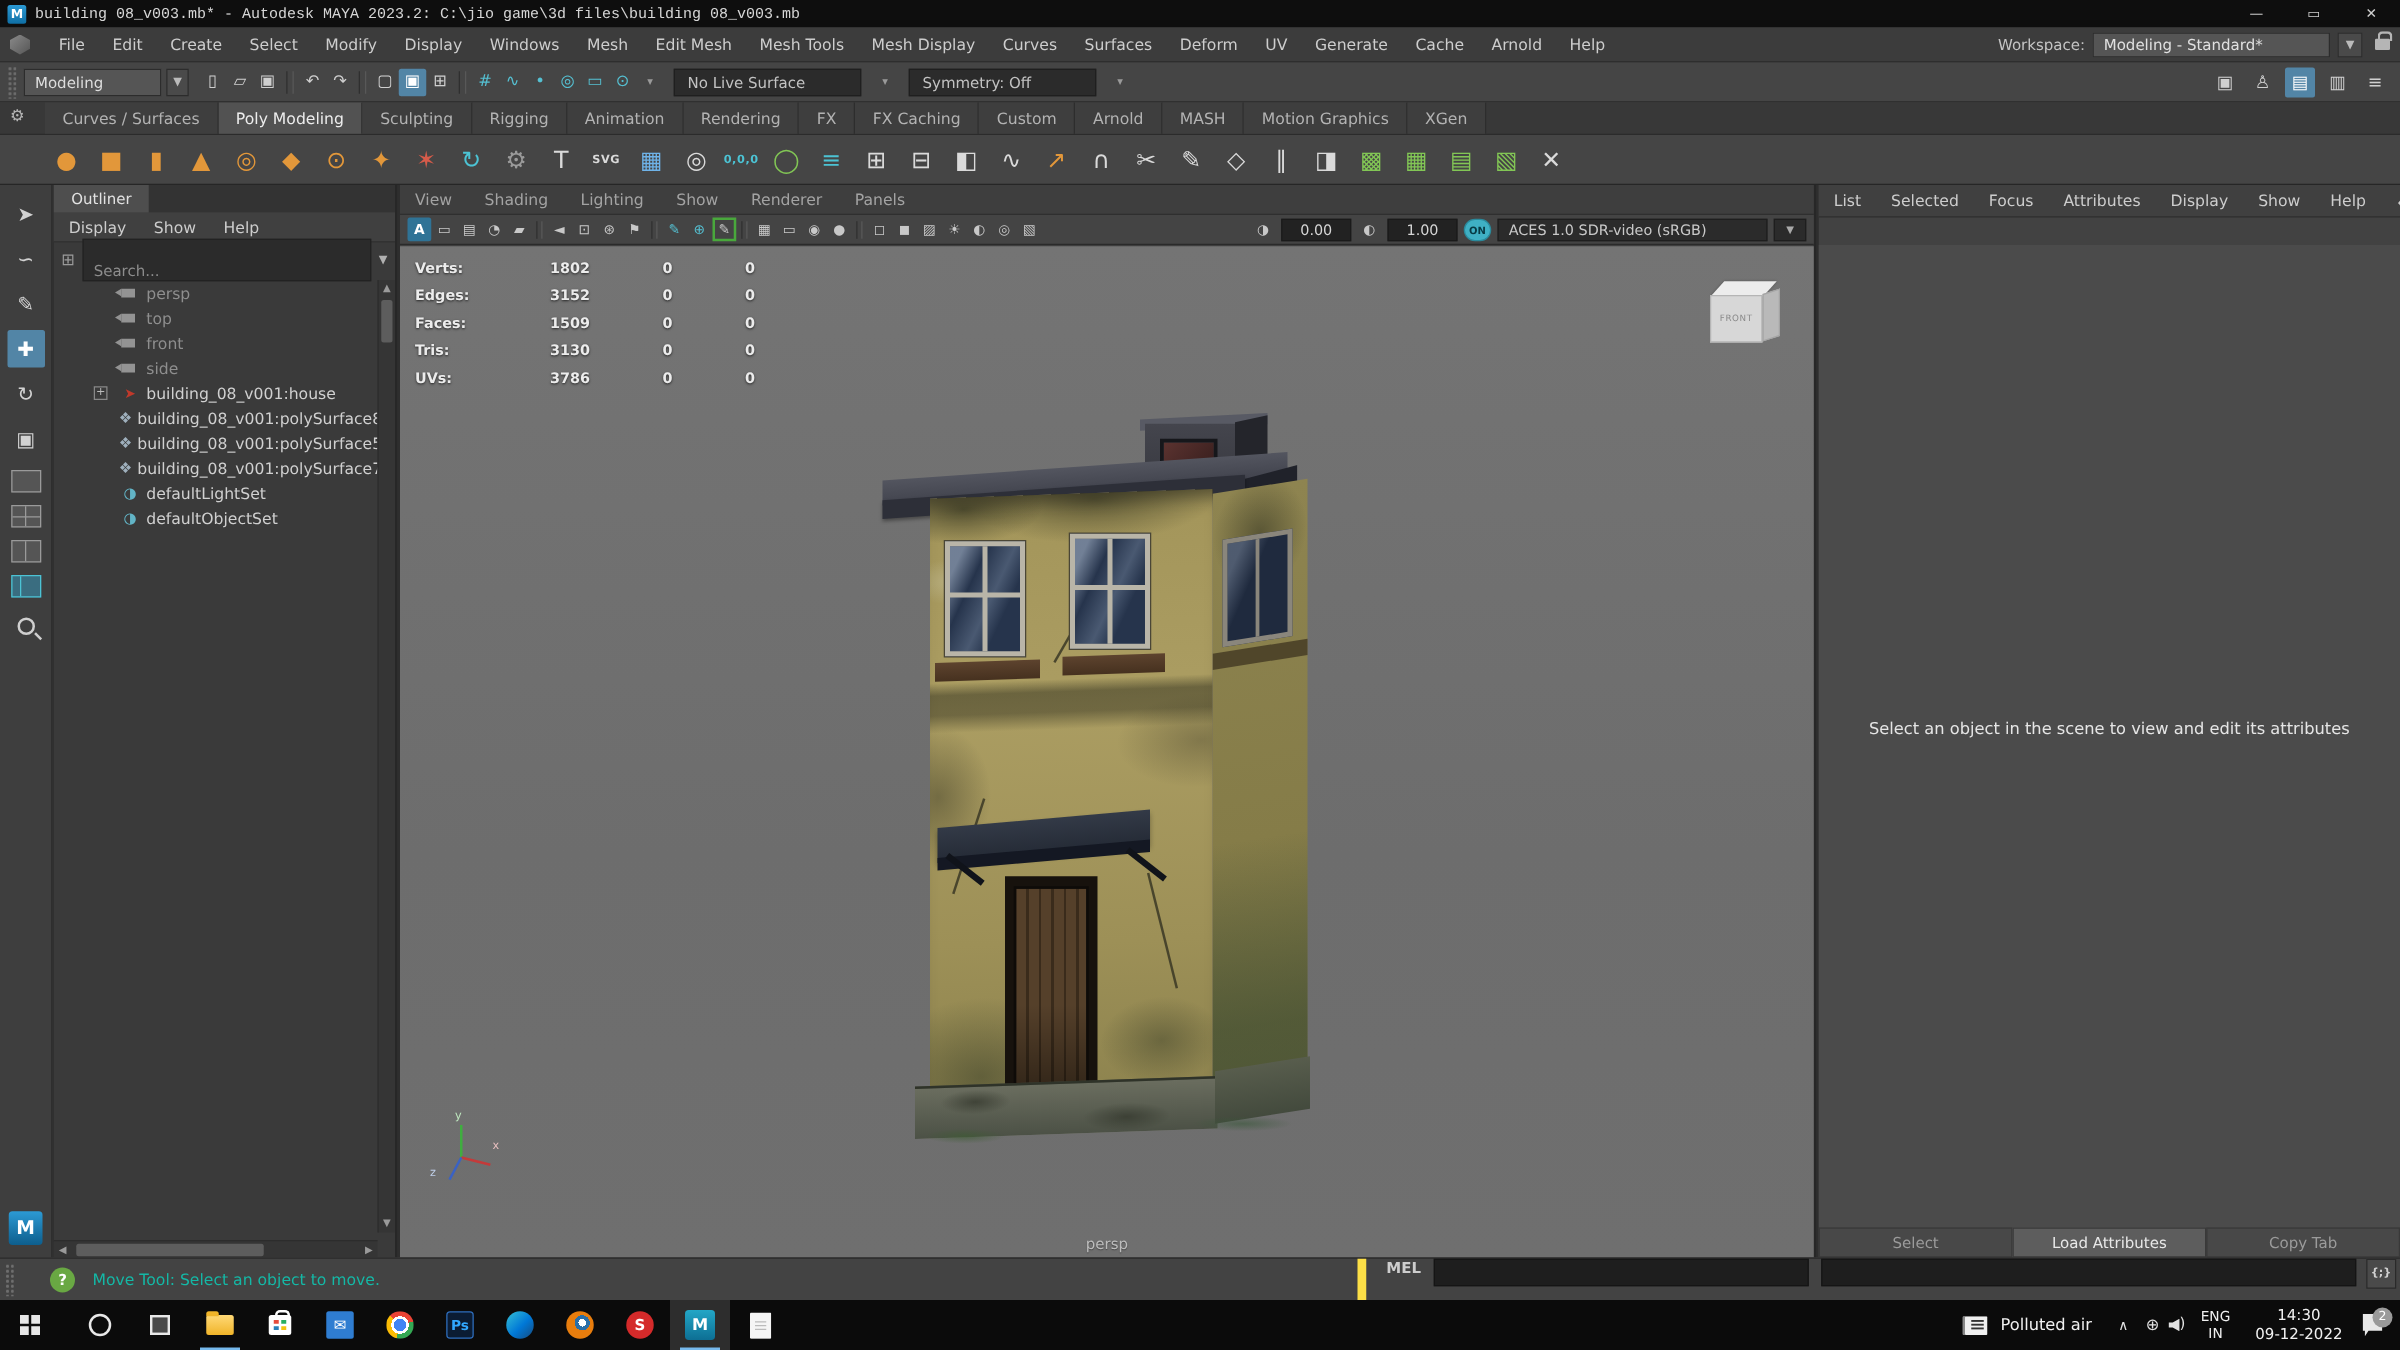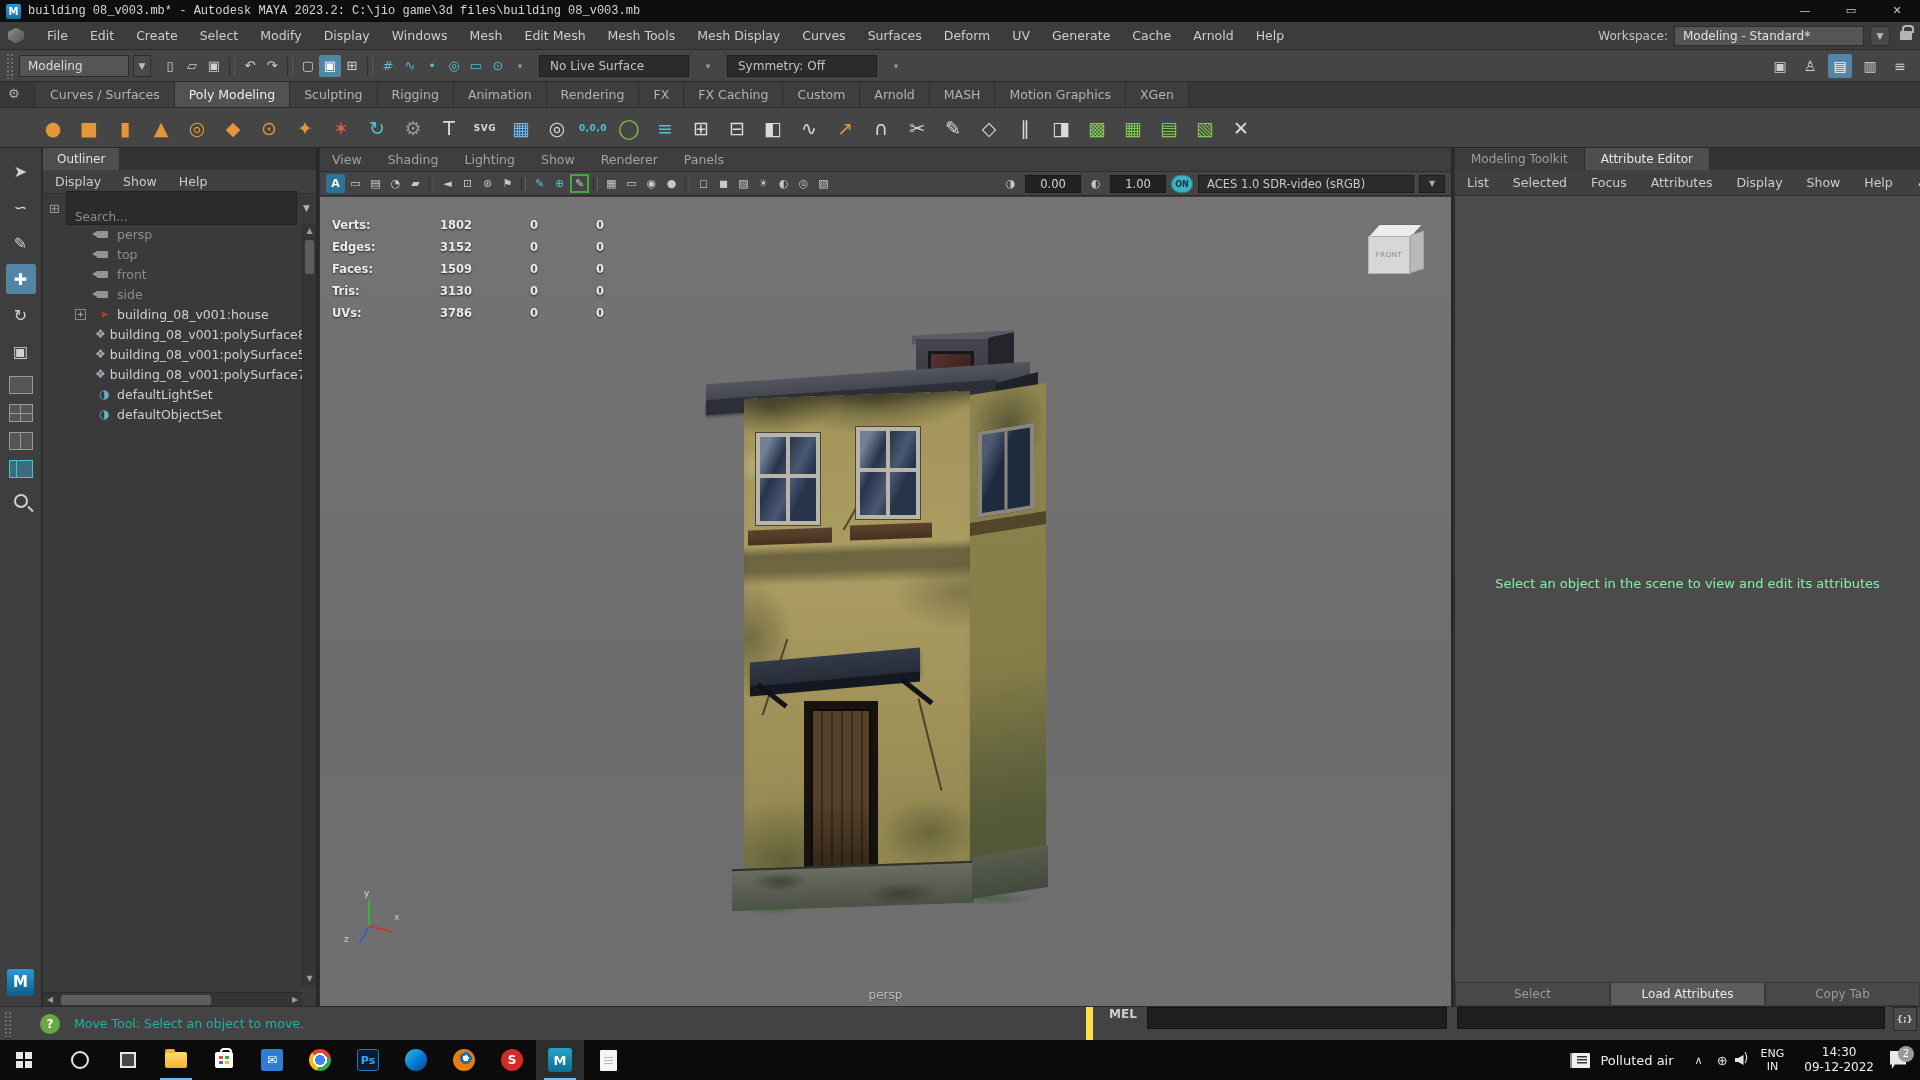--- a/index.html
+++ b/index.html
@@ -104,21 +104,21 @@
   .vicon.vact{background:#2f7396;color:#fff;border-radius:2px;font-weight:bold;}
   .vicon.teal{color:#55c0d2;}
   .vicon.grn{outline:2px solid #49a83c;outline-offset:-2px;}
   .vicon.vdiv{min-width:5px;width:5px;height:14px;border-left:1px solid #2f2f2f;border-right:1px solid #585858;margin:0 3px;}
   .vp-right{margin-left:auto;display:flex;align-items:center;gap:5px;}
   .numfield{width:56px;height:18px;background:#222;border:1px solid #1a1a1a;color:#d6d6d6;text-align:center;line-height:16px;font-size:11.5px;}
   .onbtn{width:22px;height:18px;border-radius:9px;background:#3fb0c4;color:#083a44;font-size:8px;font-weight:bold;text-align:center;line-height:18px;border:1px solid #2a8a9c;}
   .acesbox{width:216px;height:18px;background:#2b2b2b;border:1px solid #1e1e1e;color:#c9c9c9;padding:0 8px;line-height:16px;font-size:11.5px;}
   .acesarrow{width:26px;height:18px;background:#2b2b2b;border:1px solid #1e1e1e;color:#aaa;text-align:center;font-size:8px;line-height:16px;}
   .vp-canvas{position:absolute;left:0;top:49px;right:0;bottom:0;background:linear-gradient(#747474,#6d6d6d 60%,#6f6f6f);}
-  .hud{position:absolute;left:12px;top:6px;margin-top:11px;}
+  .hud{position:absolute;left:12px;top:6px;}
   .hudrow{display:flex;height:22px;align-items:center;font-size:11.5px;font-weight:bold;color:#ececec;text-shadow:0 1px 2px rgba(0,0,0,.7);}
   .hudrow .hl1{width:78px;}
   .hudrow .hv{width:62px;text-align:right;}
   .hudrow .hv2{width:66px;text-align:right;}
   .persp-label{position:absolute;left:0;right:0;bottom:4px;text-align:center;color:#bdbdbd;font-size:12px;text-shadow:0 1px 1px rgba(0,0,0,.4);}
 
   
   .vcube{position:absolute;left:1048px;top:28px;width:62px;height:60px;}
   .vc-top{position:absolute;left:6px;top:0;width:42px;height:12px;background:#ececec;transform:skewX(-42deg);box-shadow:0 0 2px rgba(0,0,0,.3);}
   .vc-front{position:absolute;left:0px;top:11px;width:42px;height:38px;background:#d7d7d7;border:1px solid #b5b5b5;color:#8a8a8a;font-size:7px;display:flex;align-items:center;justify-content:center;letter-spacing:.5px;}
@@ -192,21 +192,21 @@
 
   
   .rightpanel{position:absolute;left:1455px;top:0;width:465px;height:858px;background:#424242;}
   .ae-tabs{height:22px;background:#333;display:flex;}
   .ae-tab{padding:0 16px;line-height:22px;color:#9f9f9f;font-size:12px;background:#3c3c3c;border-right:1px solid #2b2b2b;}
   .ae-tab.active{background:#4e4e4e;color:#e8e8e8;}
   .ae-menus{height:26px;background:#404040;border-bottom:1px solid #2e2e2e;display:flex;align-items:center;gap:24px;padding-left:12px;}
   .ae-menus span{color:#cdcdcd;font-size:12.5px;}
   .ae-pin{margin-left:auto;margin-right:10px;color:#c9c9c9;transform:rotate(-45deg);font-size:12px;}
   .ae-body{position:absolute;left:0;top:48px;right:0;bottom:24px;background:#4b4b4b;}
-  .ae-empty{margin-top:380px;text-align:center;color:#86efac;font-size:13px;}
+  .ae-empty{margin-top:380px;text-align:center;color:#e5e5e5;font-size:13px;}
   .ae-btnrow{position:absolute;left:0;bottom:0;right:0;height:24px;display:flex;}
   .ae-btn{flex:1;background:#484848;border:1px solid #393939;color:#9b9b9b;text-align:center;line-height:22px;font-size:12px;}
   .ae-btn.hl{background:#5d5d5d;color:#e8e8e8;}
 
   
   .cmdrow{position:absolute;left:0;top:1006px;width:1920px;height:34px;background:#434343;border-top:1px solid #2a2a2a;display:flex;align-items:center;}
   .helpq{width:20px;height:20px;border-radius:50%;background:#69a843;color:#fff;font-weight:bold;text-align:center;line-height:20px;font-size:12px;margin:0 14px 0 40px;}
   .helptext{color:#14b8a6;font-size:12.5px;}
   .melzone{position:absolute;left:1086px;top:0;height:34px;right:0;display:flex;align-items:flex-start;border-left:7px solid #fde047;font-weight:bold;}
   .mellabel{color:#cdcdcd;margin:0 10px 0 16px;font-size:12px;}
@@ -836,25 +836,20 @@
           <span class="axlab" style="left:22px;top:0;color:#bfe8bf">y</span>
           <span class="axlab" style="left:52px;bottom:22px;color:#e8bfbf">x</span>
           <span class="axlab" style="left:2px;bottom:0;color:#bfcfe8">z</span>
         </div>
 
         <div class="persp-label">persp</div>
       </div>
     </div>
 
     <div class="rightpanel">
-      <div class="ae-tabs">
-
-      <span class="ae-tab"><span>Modeling Toolkit</span></span>
-          <span class="ae-tab active"><span>Attribute Editor</span></span>
-        </div>
       <div class="ae-menus">
         <div style="display:flex;gap:24px">
 
         <span>List</span>
             <span>Selected</span>
             <span>Focus</span>
             <span>Attributes</span>
             <span>Display</span>
             <span>Show</span>
             <span>Help</span>

